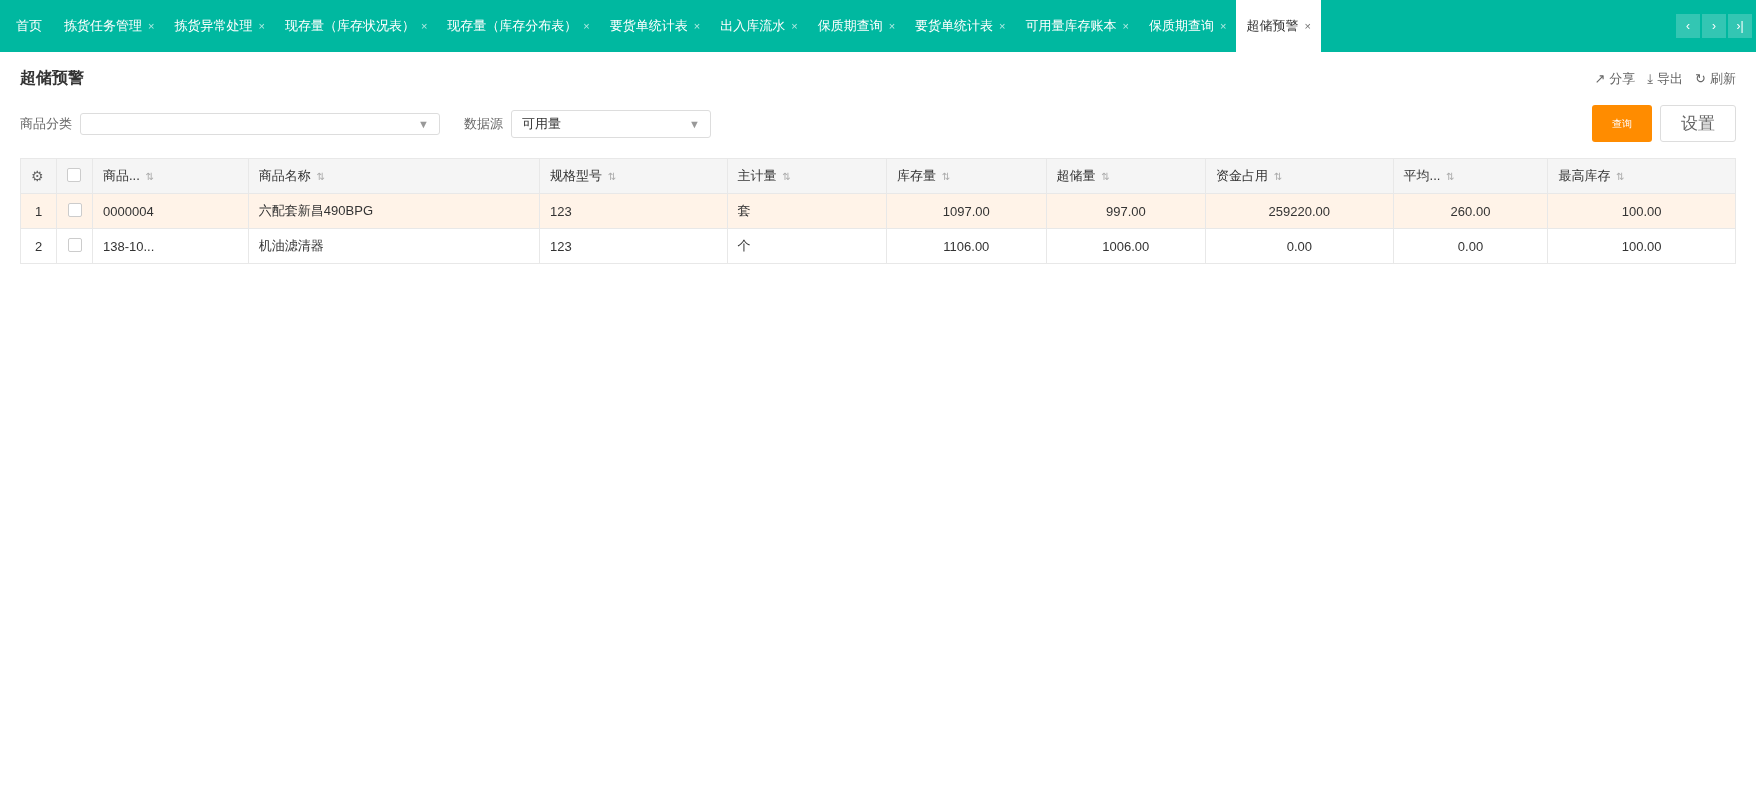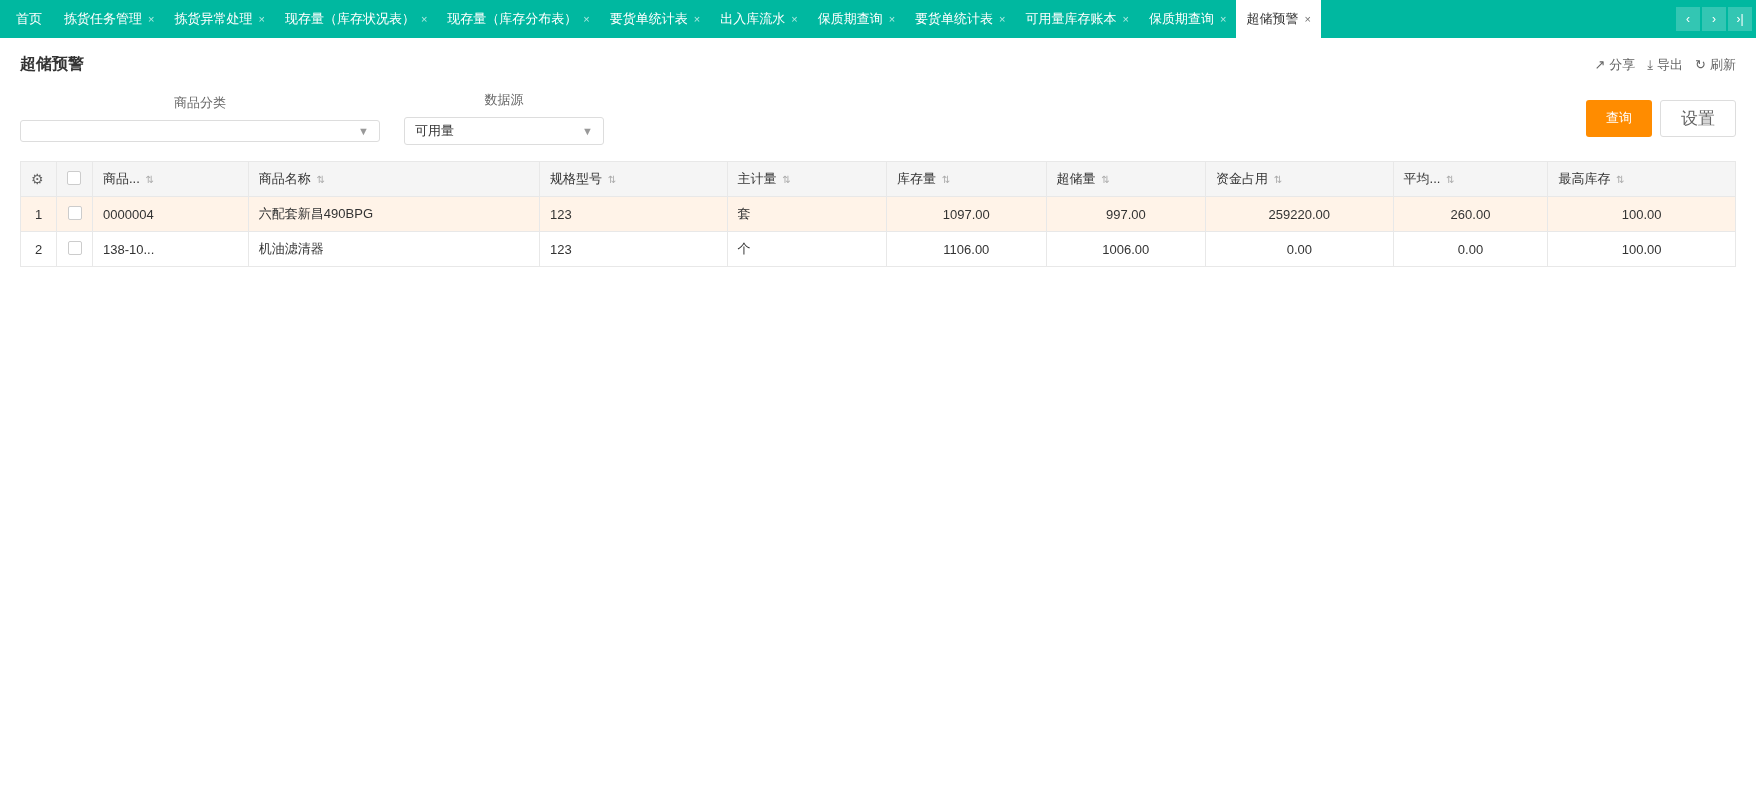--- a/index.html
+++ b/index.html
@@ -3,21 +3,21 @@
   <meta charset="utf-8">
   <style>
     * { box-sizing: border-box; margin: 0; padding: 0; }
     body { font-family: 'Microsoft YaHei', Arial, sans-serif; font-size: 13px; background: #f5f5f5; color: #333; overflow-x: hidden; }
 
     
     .top-nav {
       display: flex;
       align-items: center;
       background: #00b8a0;
-      height: 38px;
+      height: 52px;
       padding: 0 4px;
       overflow: hidden;
     }
     .nav-item {
       display: flex;
       align-items: center;
       padding: 0 10px;
       height: 100%;
       color: #fff;
       font-size: 13px;
@@ -97,21 +97,20 @@
     .filter-bar {
       display: flex;
       align-items: center;
       gap: 24px;
       margin-bottom: 16px;
     }
     .filter-item {
       display: flex;
       align-items: center;
       gap: 8px;
-      flex-direction: column;
     }
     .filter-label {
       color: #666;
       font-size: 13px;
       white-space: nowrap;
     }
     .filter-select {
       display: flex;
       align-items: center;
       border: 1px solid #ddd;
@@ -131,21 +130,21 @@
       margin-left: auto;
       display: flex;
       gap: 8px;
     }
     .btn-query {
       background: #ff8c00;
       color: #fff;
       border: none;
       border-radius: 3px;
       padding: 6px 20px;
-      font-size: 13px;
+      font-size: 10px;
       cursor: pointer;
     }
     .btn-settings {
       background: #fff;
       color: #666;
       border: 1px solid #ddd;
       border-radius: 3px;
       padding: 6px 20px;
       font-size: 17px;
       cursor: pointer;

